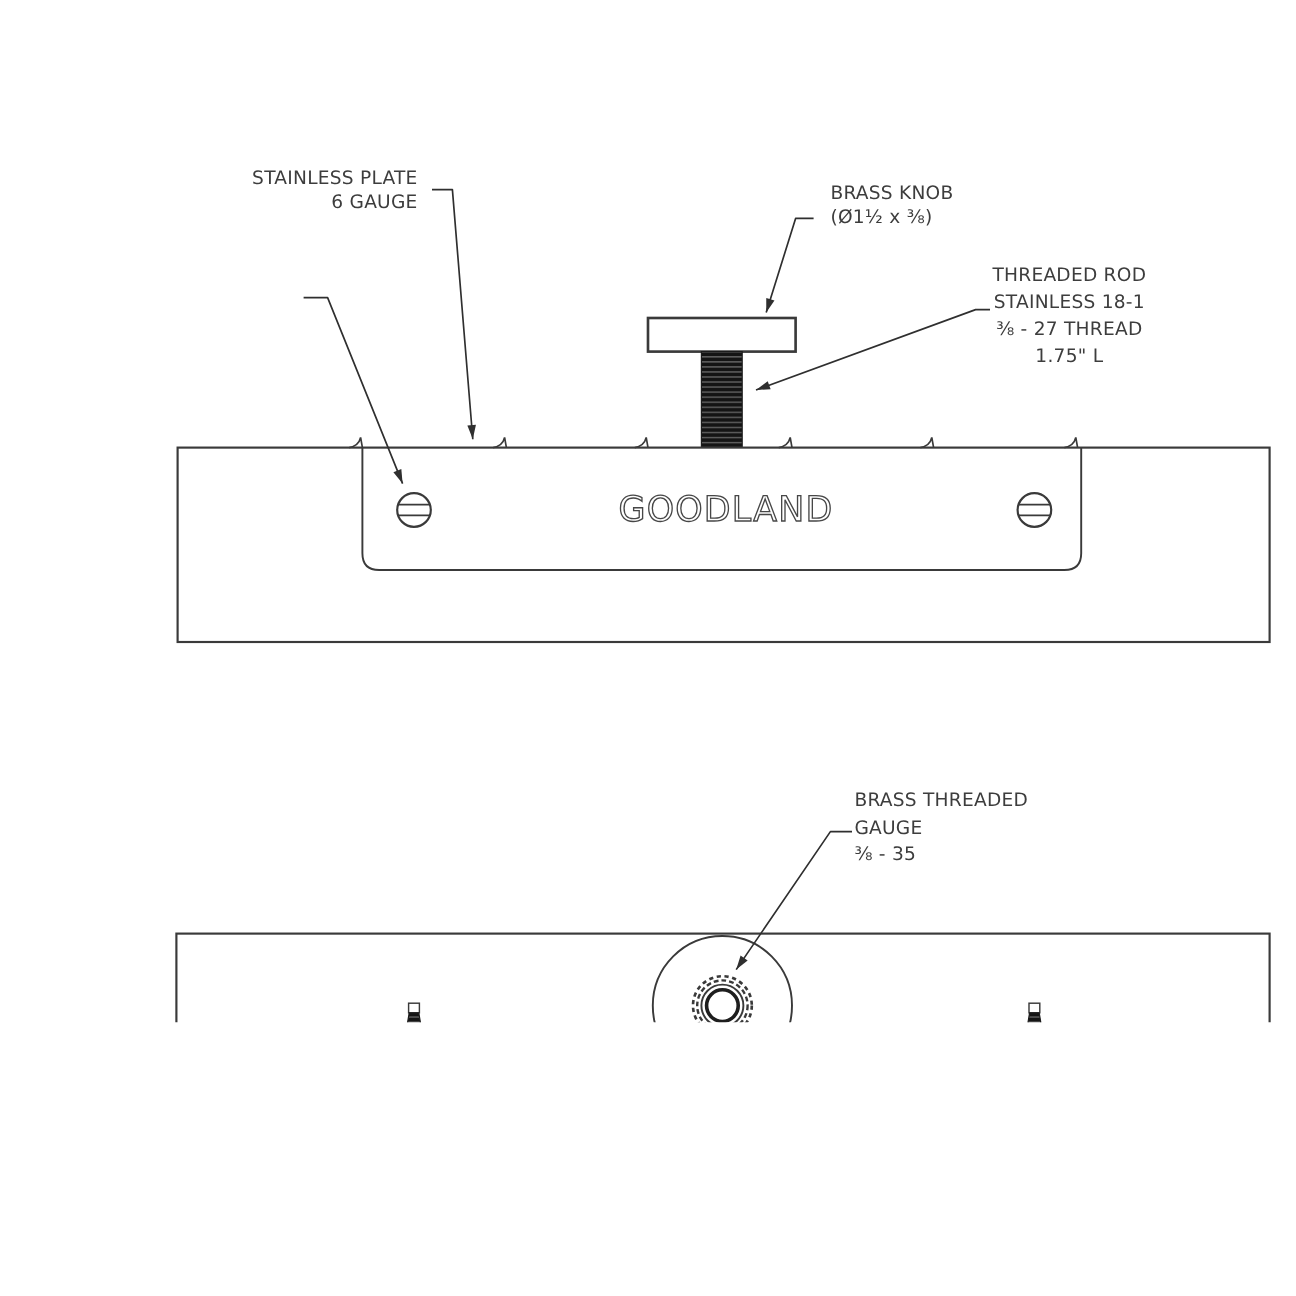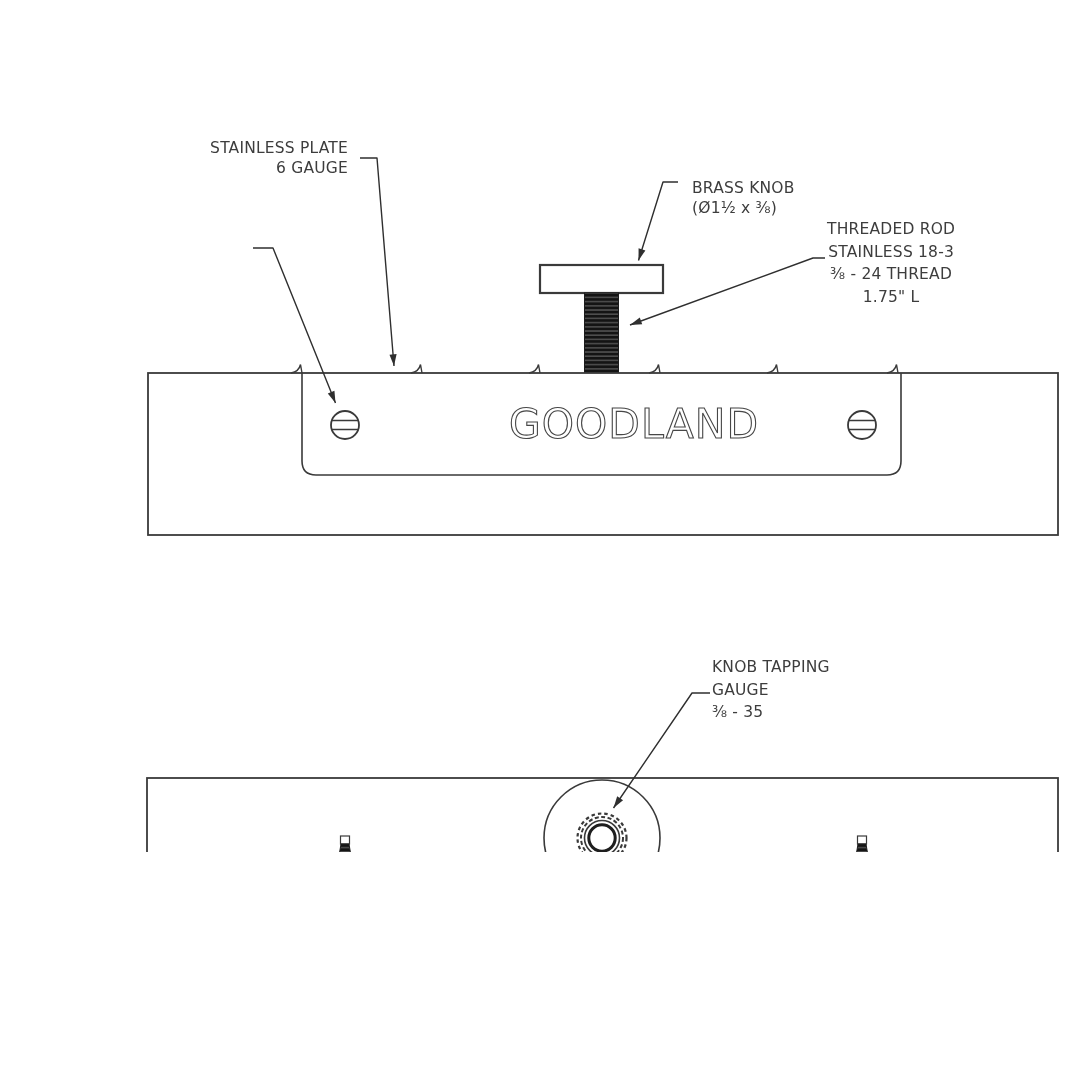--- a/index.html
+++ b/index.html
@@ -4,21 +4,21 @@
 <style>
   html,body{margin:0;padding:0;background:#ffffff;}
   #stage{position:relative;width:1080px;height:852px;background:#ffffff;overflow:hidden;
          font-family:"DejaVu Sans","Liberation Sans",sans-serif;}
   #drawing{position:absolute;left:0;top:0;z-index:1;}
   .label{position:absolute;z-index:2;font-size:15.5px;line-height:20px;color:#3d3d3d;
          letter-spacing:.2px;white-space:nowrap;}
   .label.right{text-align:right;}
   .label.wide{line-height:22.5px;}
   .engraving{position:absolute;z-index:2;left:509px;top:406px;width:192px;text-align:center;
-             font-size:41px;line-height:36px;letter-spacing:1px;white-space:nowrap;
+             font-size:29px;line-height:36px;letter-spacing:1px;white-space:nowrap;
              color:rgba(70,70,70,.45);}
   @supports (-webkit-text-stroke: 1px #000){
     .engraving{color:transparent;-webkit-text-stroke:1.1px #474747;}
   }
 </style>
 </head>
 <body>
 
 <div id="stage">
 
@@ -126,33 +126,33 @@
       <path d="M650,1077 V1080 M746,1077 V1080" stroke-width="1.6"></path>
     </g>
   </svg>
 
   <div class="label right" style="left:118px;top:138px;width:230px;">
     <div>STAINLESS PLATE</div>
     <div>6 GAUGE</div>
   </div>
 
 
-  <div class="label" style="left:692px;top:151px;margin-top:27px;">
+  <div class="label" style="left:692px;top:151px;">
     <div>BRASS KNOB</div>
     <div>(Ø1½ x ⅜)</div>
   </div>
 
   <div class="label wide" style="left:827px;top:218px;text-align:center;">
     <div>THREADED ROD</div>
-    <div>STAINLESS 18-3</div>
-    <div>⅜ - 24 THREAD</div>
+    <div>STAINLESS 18-1</div>
+    <div>⅜ - 27 THREAD</div>
     <div>1.75" L</div>
   </div>
 
   <div class="label wide" style="left:712px;top:656px;">
-    <div>KNOB TAPPING</div>
+    <div>BRASS THREADED</div>
     <div>GAUGE</div>
     <div>⅜ - 35</div>
   </div>
 
   <div class="engraving">GOODLAND</div>
 
 </div>
 
 </body></html>

